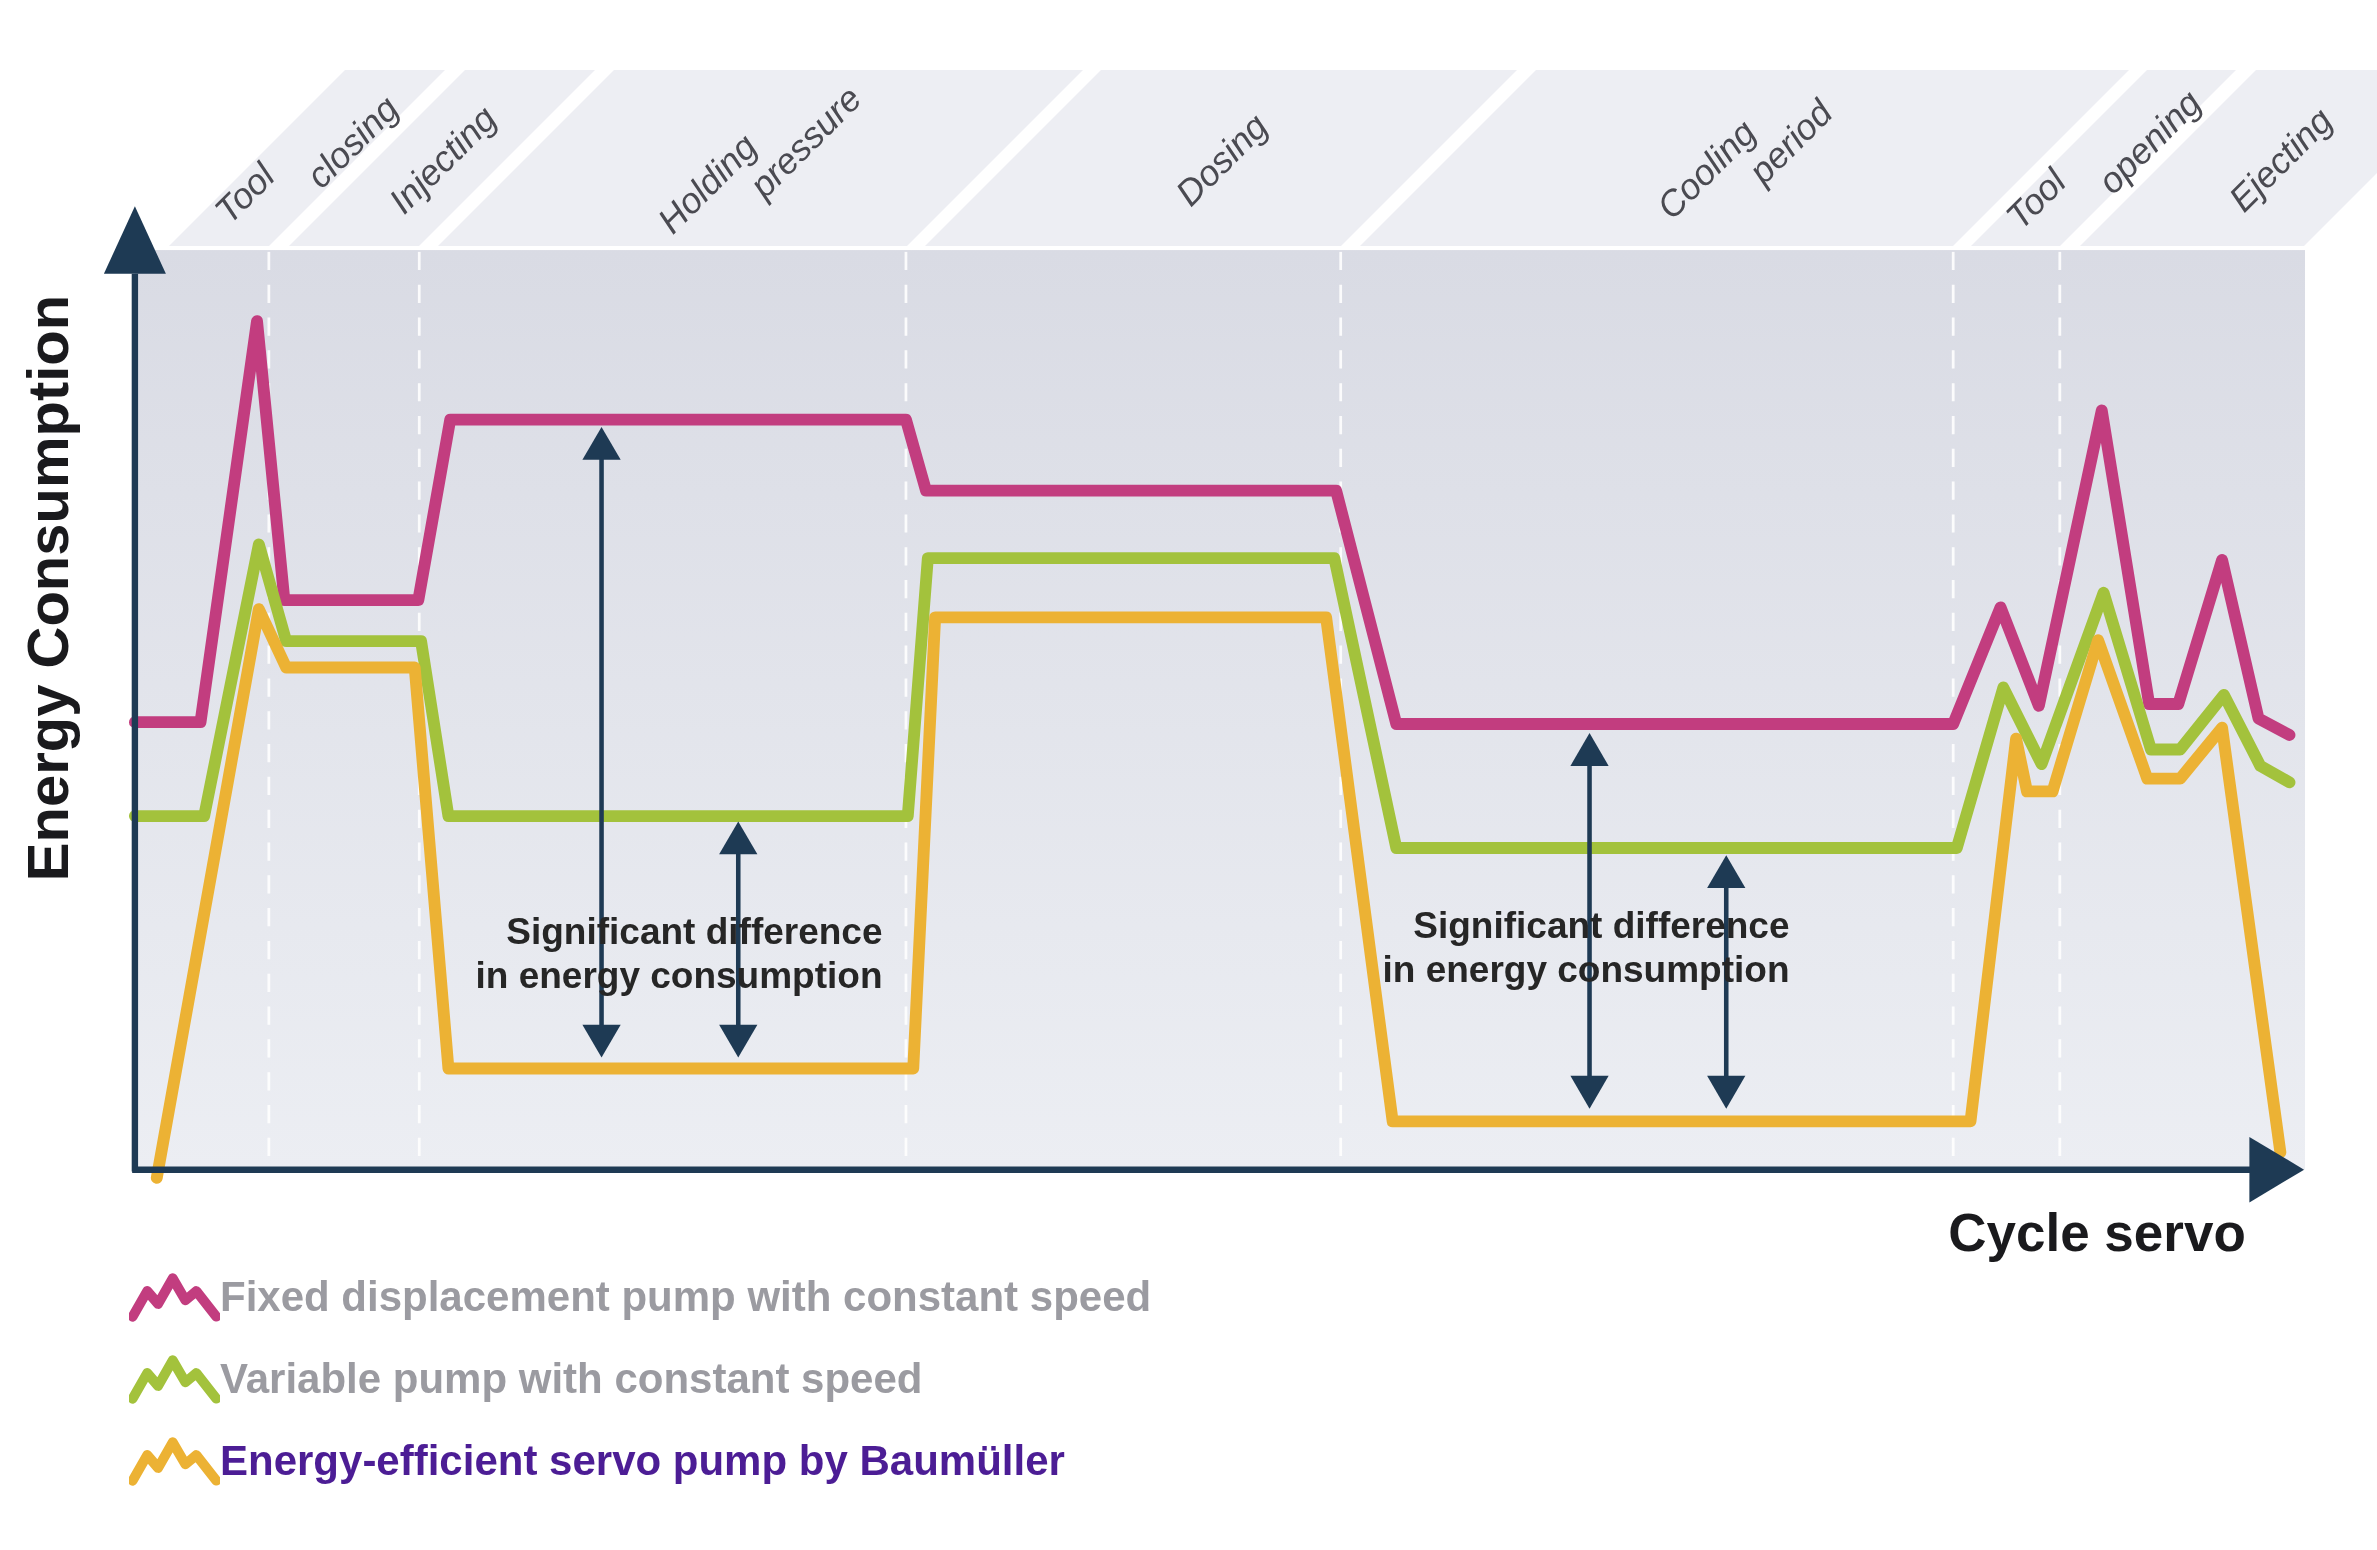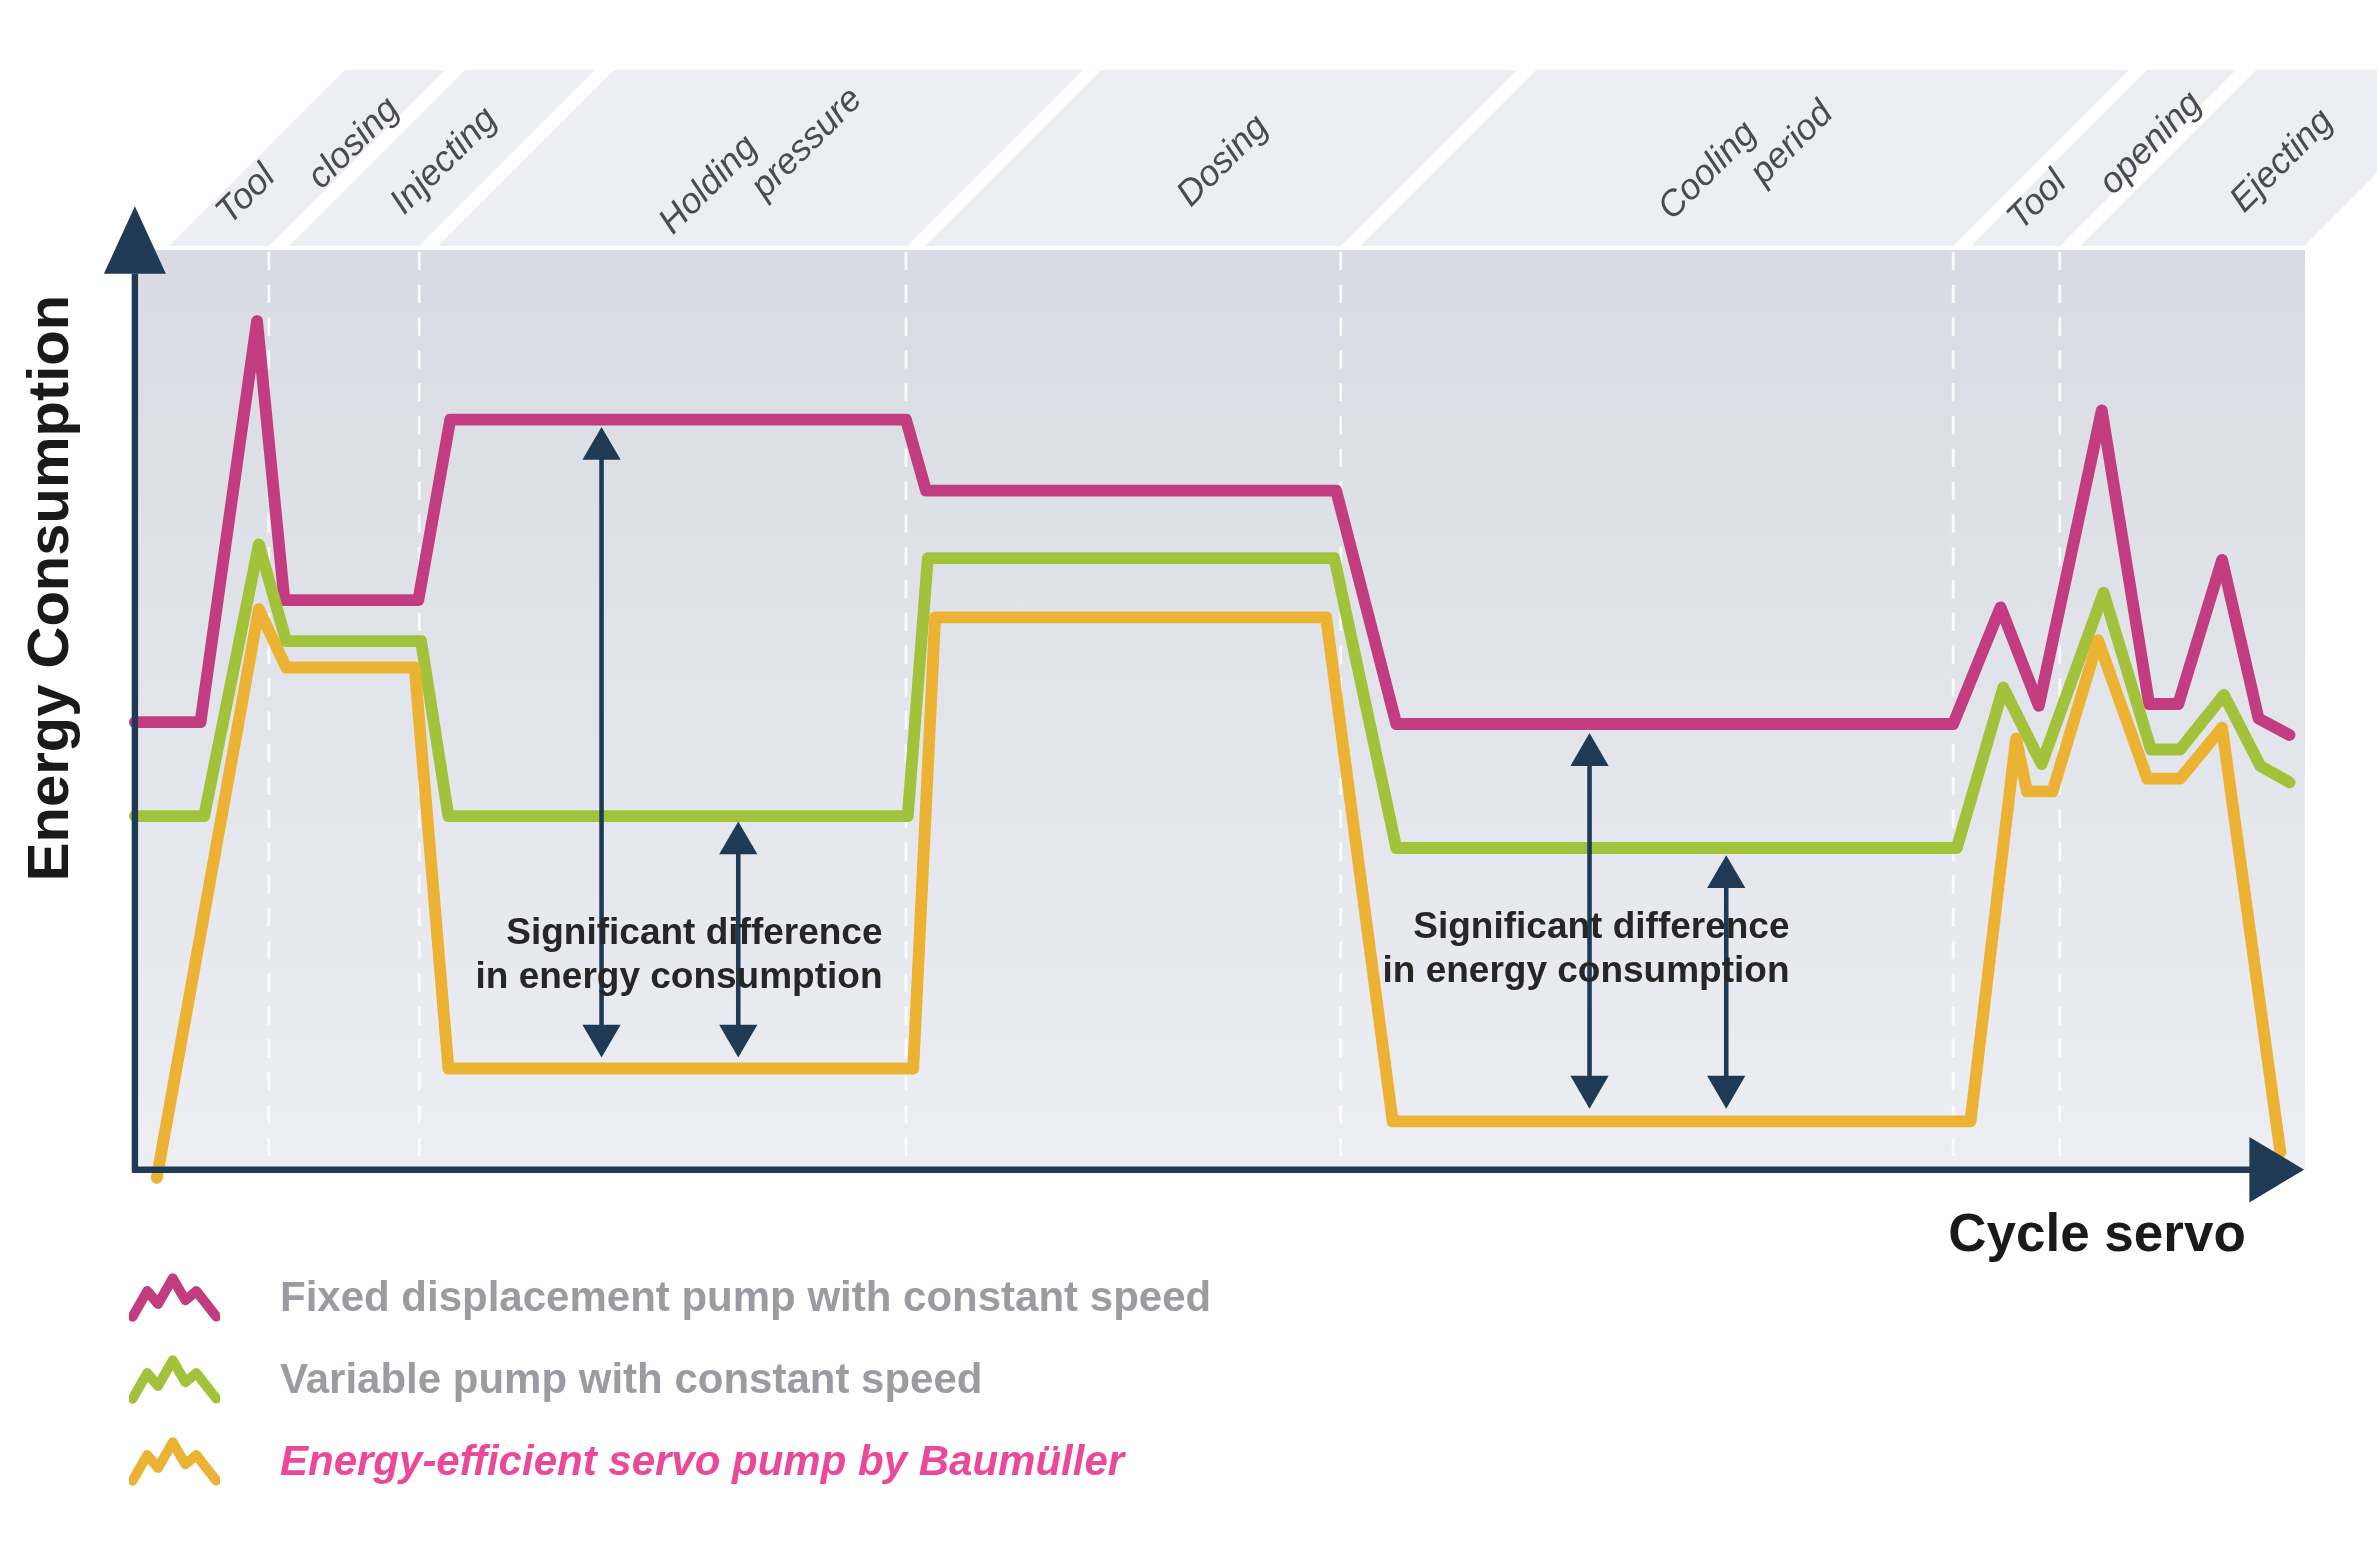--- a/index.html
+++ b/index.html
@@ -19,21 +19,21 @@
           font-size:58px;font-weight:bold;white-space:nowrap;}
   .xlabel{position:absolute;left:2097px;top:1232px;transform:translate(-50%,-50%);
           font-size:53px;font-weight:bold;white-space:nowrap;}
   
   .annotation{position:absolute;transform:translate(-50%,-50%);text-align:right;
               font-size:37px;font-weight:bold;line-height:1.18;white-space:nowrap;}
   
   #legend{position:absolute;left:129px;top:1256px;}
   .legend-row{display:flex;align-items:center;height:82px;}
   .legend-swatch{width:91px;height:57px;flex:0 0 91px;}
-  .legend-text{margin-left:60px;font-size:42px;font-weight:bold;white-space:nowrap;}
+  .legend-text{font-size:42px;font-weight:bold;white-space:nowrap;}
 </style>
 </head>
 <body>
 
 <div class="stage">
 
   <div id="bands-layer">
       <div class="band" style="left: 169px; width: 100px; background: rgb(237, 238, 243);"></div>
       <div class="band-label" style="left: 307px; top: 160px; color: rgb(74, 74, 81);"><span class="l1">Tool</span><span class="l2">closing</span></div>
       <div class="band" style="left: 289px; width: 130px; background: rgb(237, 238, 243);"></div>
@@ -107,18 +107,18 @@
     <div class="legend-row">
       <svg class="legend-swatch" viewBox="0 0 100 62">
         <polyline class="sw" points="4,52 20,24 32,38 48,10 62,34 74,24 96,52" fill="none" stroke-width="11" stroke-linecap="round" stroke-linejoin="round" stroke="#a3c23c"></polyline>
       </svg>
       <span class="legend-text" style="color: rgb(155, 155, 161);">Variable pump with constant speed</span>
     </div>
     <div class="legend-row">
       <svg class="legend-swatch" viewBox="0 0 100 62">
         <polyline class="sw" points="4,52 20,24 32,38 48,10 62,34 74,24 96,52" fill="none" stroke-width="11" stroke-linecap="round" stroke-linejoin="round" stroke="#ecb234"></polyline>
       </svg>
-      <span class="legend-text" style="color: #ec4899; font-style: italic;">Energy-efficient servo pump by Baumüller</span>
+      <span class="legend-text" style="color: #4c1d95;">Energy-efficient servo pump by Baumüller</span>
     </div>
   </div>
 
 </div>
 
 
 </body></html>

